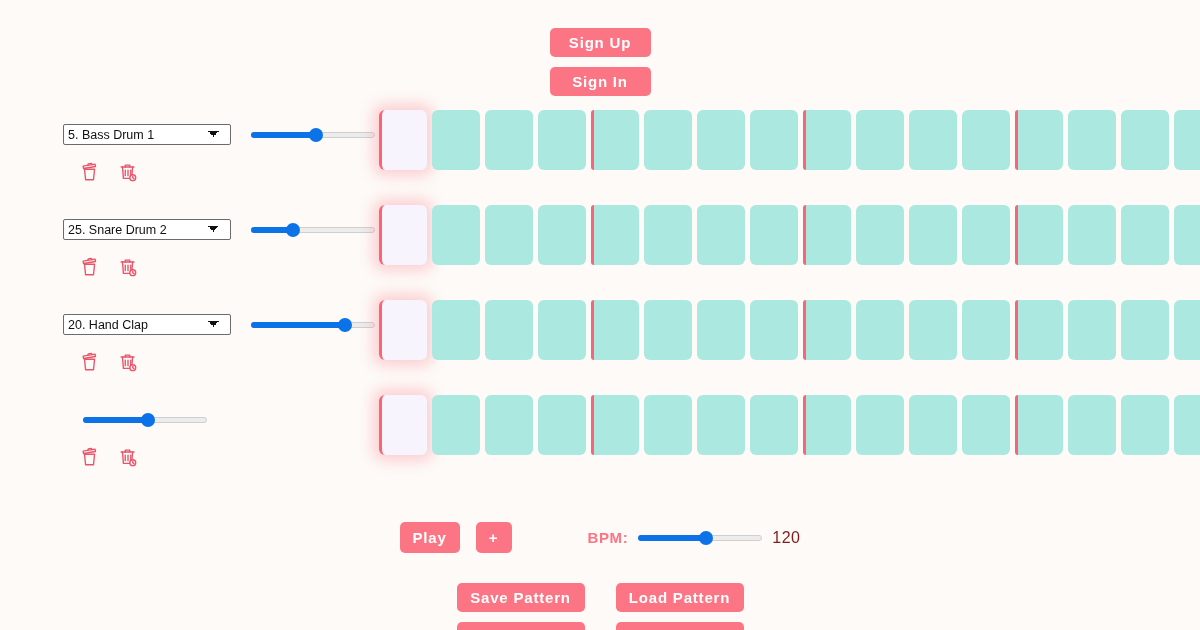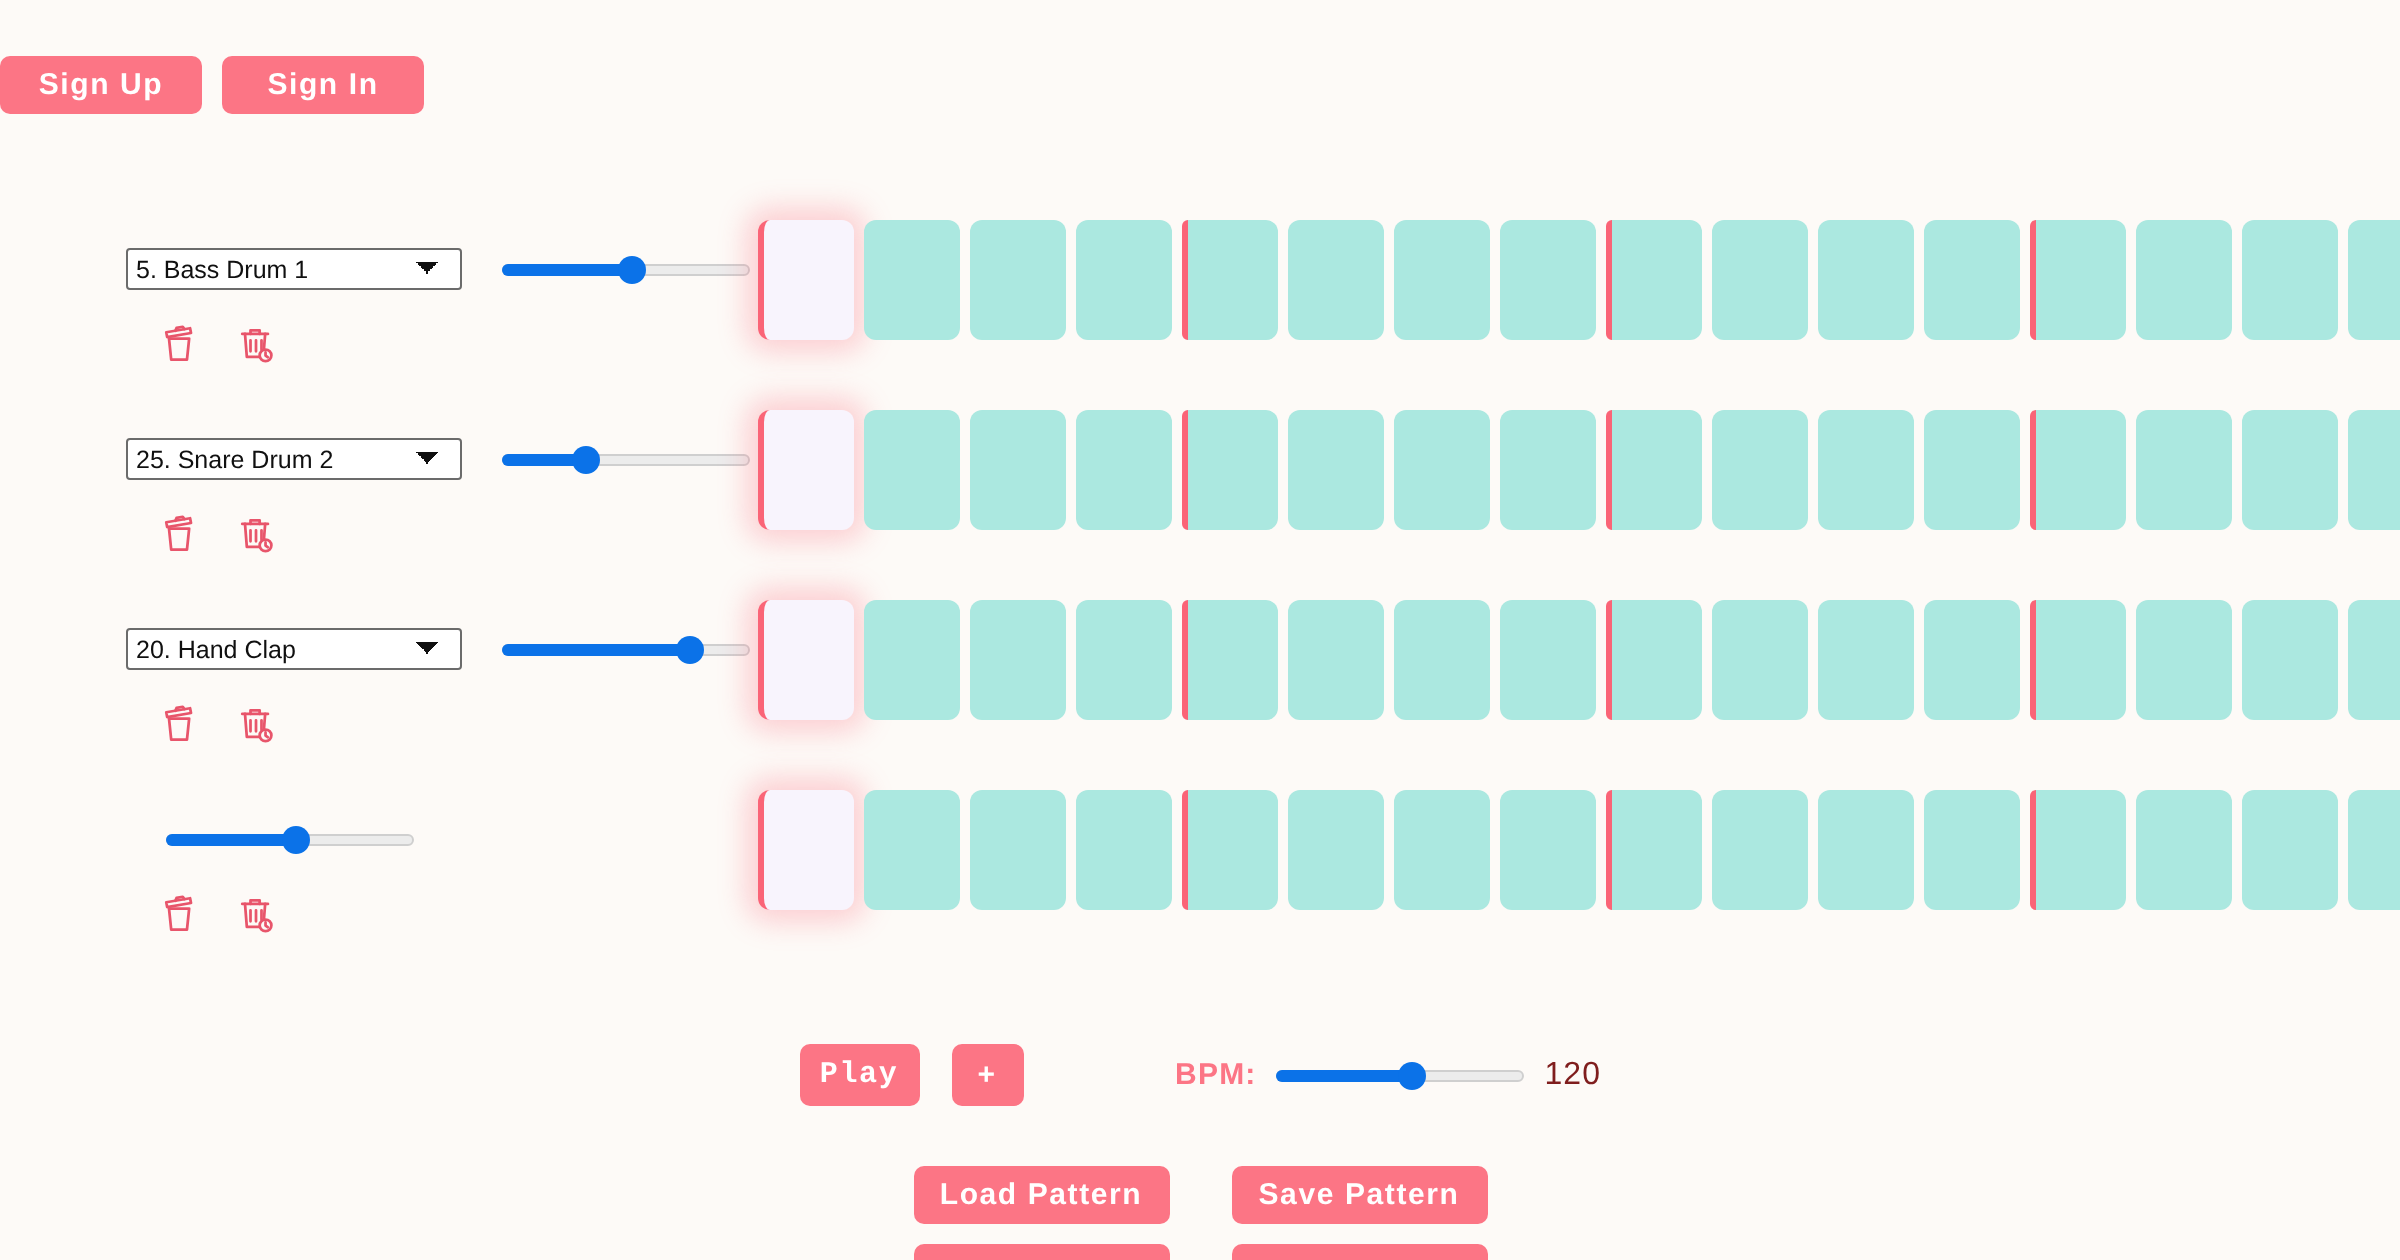--- a/index.html
+++ b/index.html
@@ -19,21 +19,21 @@
     overflow: hidden;
   }
 
   
   .auth-stack {
     position: absolute;
     top: 28px;
     left: 0;
     width: 1200px;
     display: flex;
-    flex-direction: row;
+    flex-direction: column;
     align-items: center;
     gap: 10px;
   }
   .pink-btn {
     background: #fc7585;
     color: #ffffff;
     border: none;
     border-radius: 5px;
     font-family: "Liberation Sans", sans-serif;
     font-weight: bold;
@@ -182,21 +182,21 @@
   .transport {
     position: absolute;
     top: 522px;
     left: 0;
     width: 1200px;
     display: flex;
     align-items: center;
     justify-content: center;
     gap: 0;
   }
-  .play-btn { width: 60px; height: 31px; font-size: 15px; font-family: Liberation Mono, monospace; }
+  .play-btn { width: 60px; height: 31px; font-size: 15px; }
   .add-btn  { width: 36px; height: 31px; font-size: 15px; margin-left: 16px; }
   .bpm-group {
     display: flex;
     align-items: center;
     margin-left: 76px;
     gap: 10px;
   }
   .bpm-label {
     color: #fc7585;
     font-weight: bold;
@@ -463,22 +463,22 @@
       <div class="bpm-slider" id="bpm-slider">
         <div class="rail"></div>
         <div class="fill" style="width: 68px;"></div>
         <div class="thumb" style="left: 61px;"></div>
       </div>
       <span class="bpm-value">120</span>
     </div>
   </div>
 
   <div class="pattern-row">
+    <button class="pink-btn pattern-btn">Save Pattern</button>
     <button class="pink-btn pattern-btn">Load Pattern</button>
-    <button class="pink-btn pattern-btn">Save Pattern</button>
   </div>
 
   <div class="pattern-row-2">
     <button class="pink-btn pattern-btn-2"></button>
     <button class="pink-btn pattern-btn-2"></button>
   </div>
 
 </div>
 
 </body></html>

